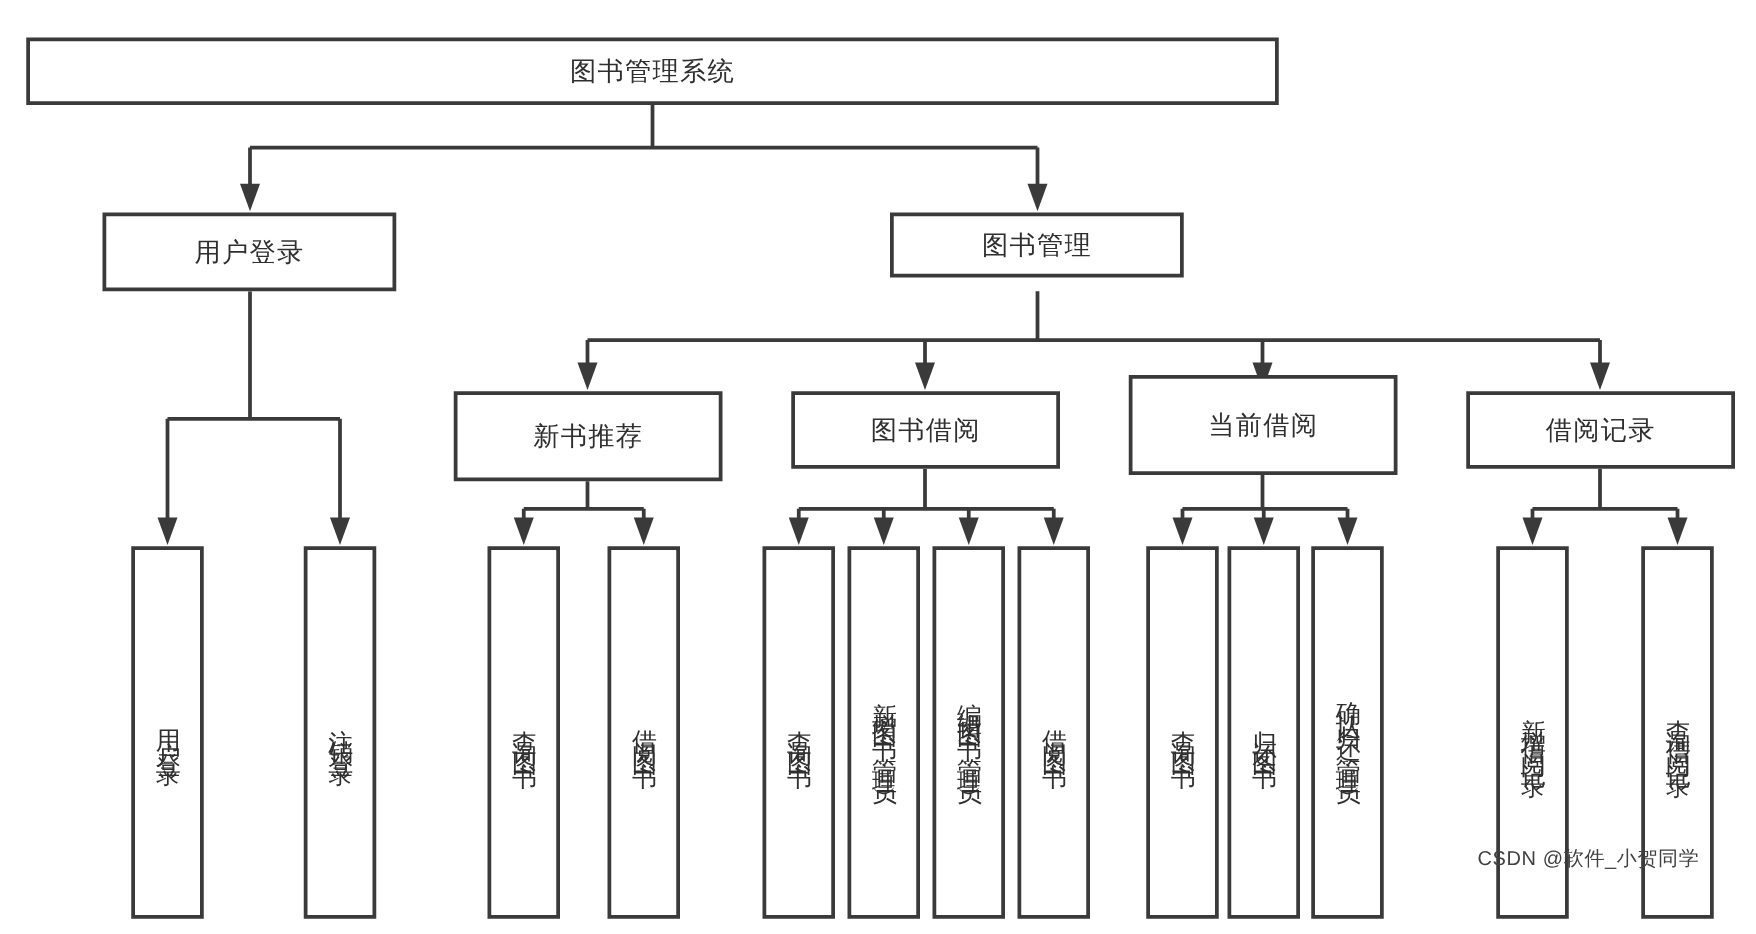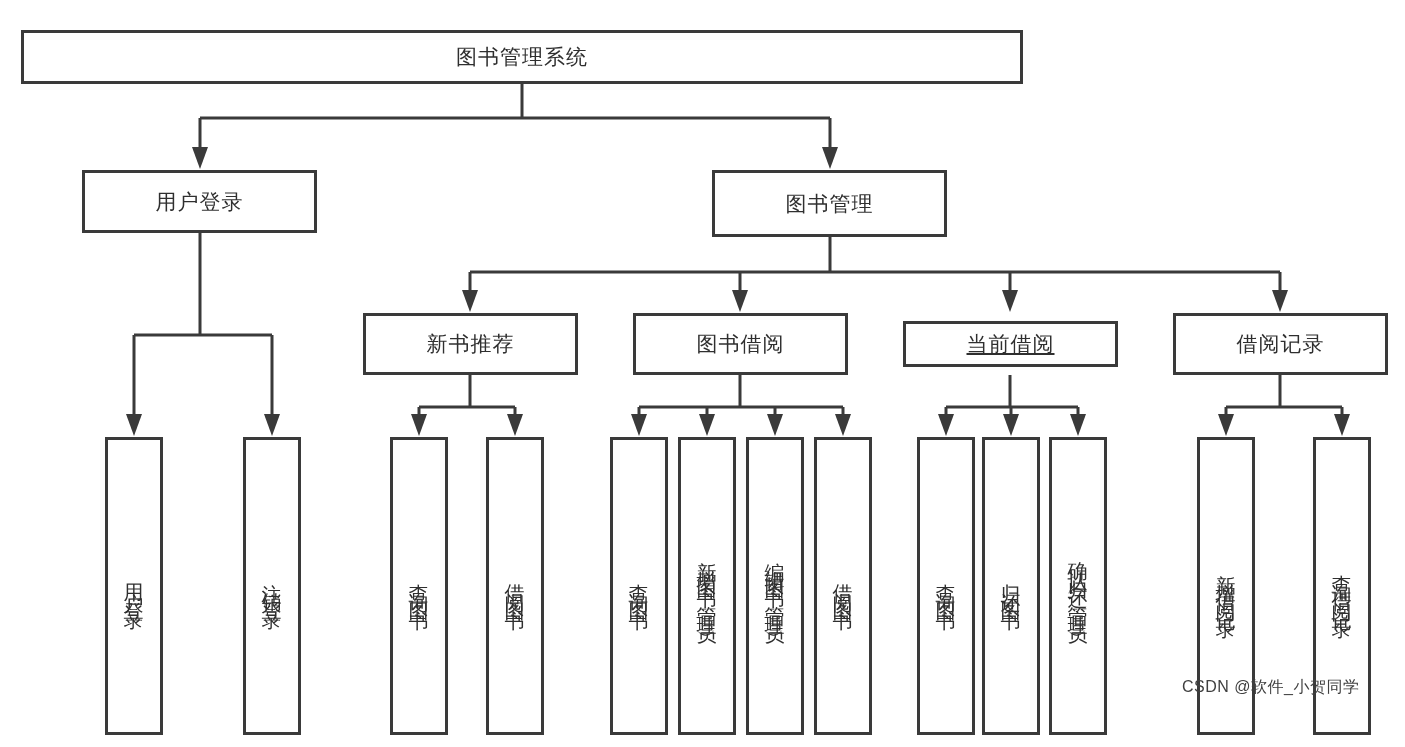--- a/index.html
+++ b/index.html
@@ -104,31 +104,31 @@
     </g>
   </svg>
 
   <div class="node h" style="left:21px; top:14px; width:1002px; height:54px;margin-top:16px;">
     <span>图书管理系统</span>
   </div>
 
   <div class="node h" style="left:82px; top:170px; width:235px; height:63px;">
     <span>用户登录</span>
   </div>
-  <div class="node h" style="left:712px; top:170px; width:235px; height:67px;">
+  <div class="node h" style="left:712px; top:170px; width:235px; height:52px;">
     <span>图书管理</span>
   </div>
 
-  <div class="node h" style="left:363px; top:313px; width:215px; height:62px;">
+  <div class="node h" style="left:363px; top:313px; width:215px; height:72px;">
     <span>新书推荐</span>
   </div>
   <div class="node h" style="left:633px; top:313px; width:215px; height:62px;justify-content:center;">
     <span>图书借阅</span>
   </div>
-  <div class="node h" style="left:903px; top:321px; width:215px; height:46px;text-decoration:underline;">
+  <div class="node h" style="left:903px; top:300px; width:215px; height:80px;">
     <span>当前借阅</span>
   </div>
   <div class="node h" style="left:1173px; top:313px; width:215px; height:62px;">
     <span>借阅记录</span>
   </div>
 
   <div class="node v" style="left:105px; top:437px; width:58px; height:298px;">
     <span class="vtext">用户登录</span>
   </div>
   <div class="node v" style="left:243px; top:437px; width:58px; height:298px;">

